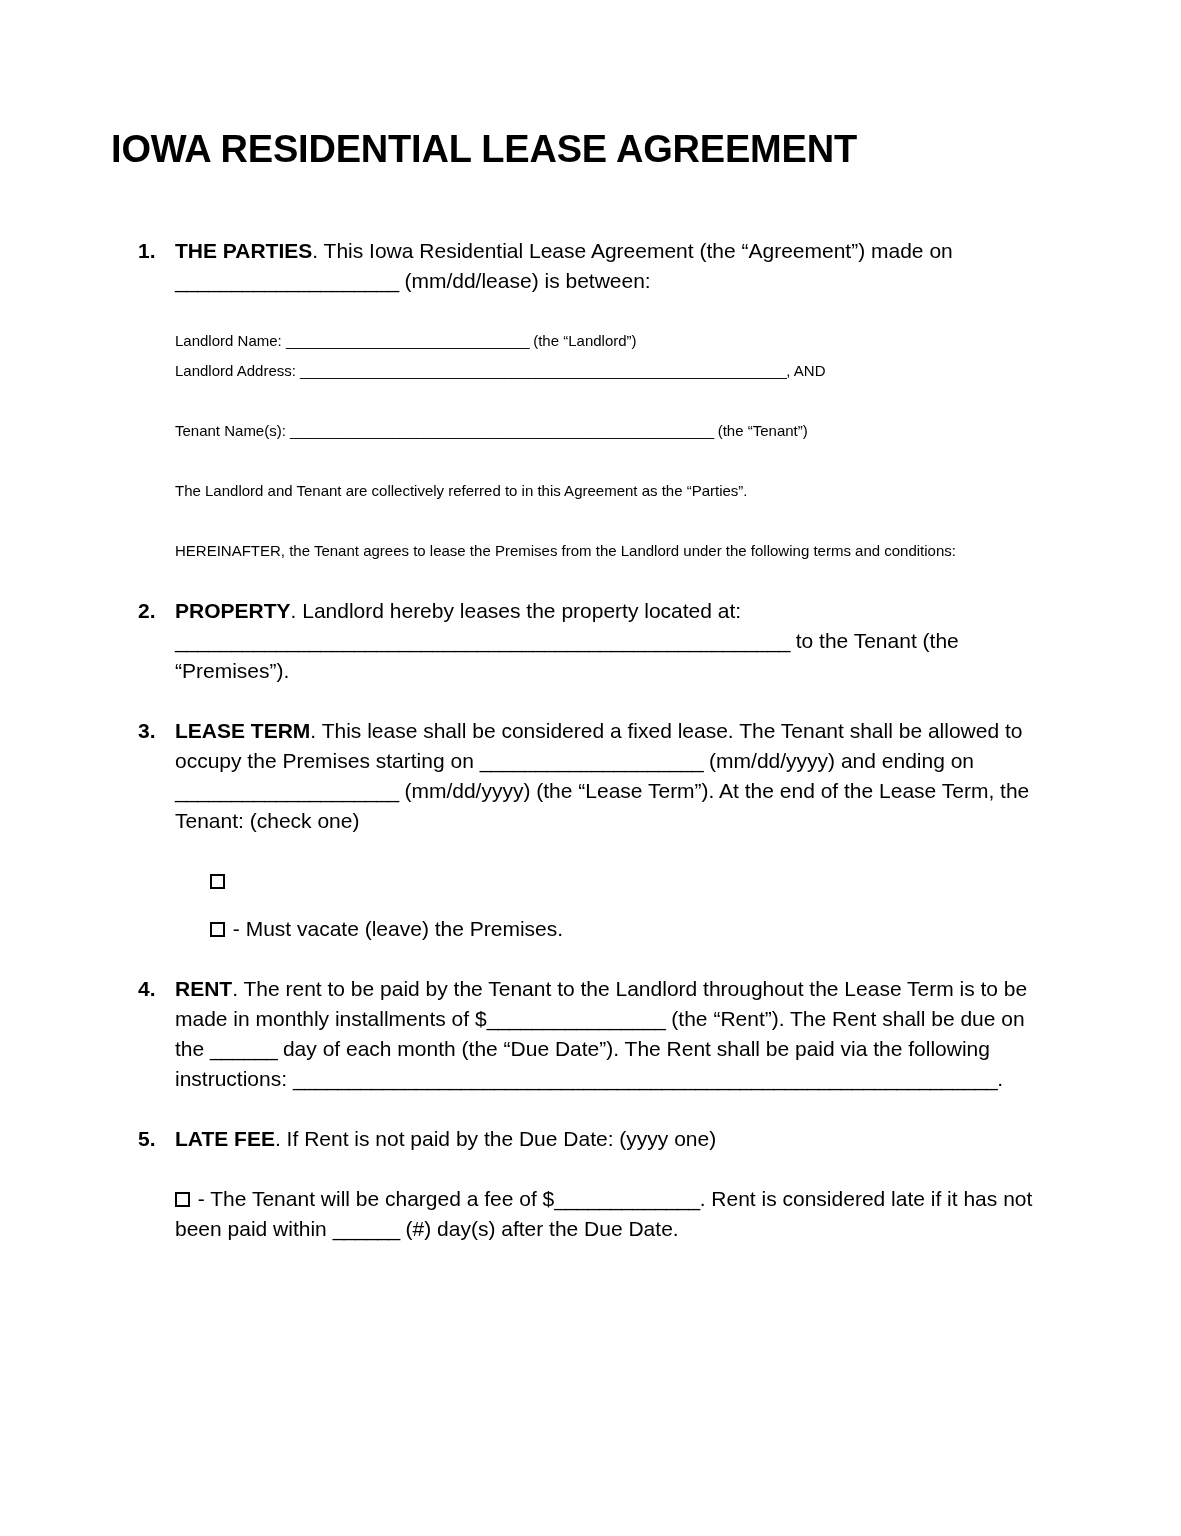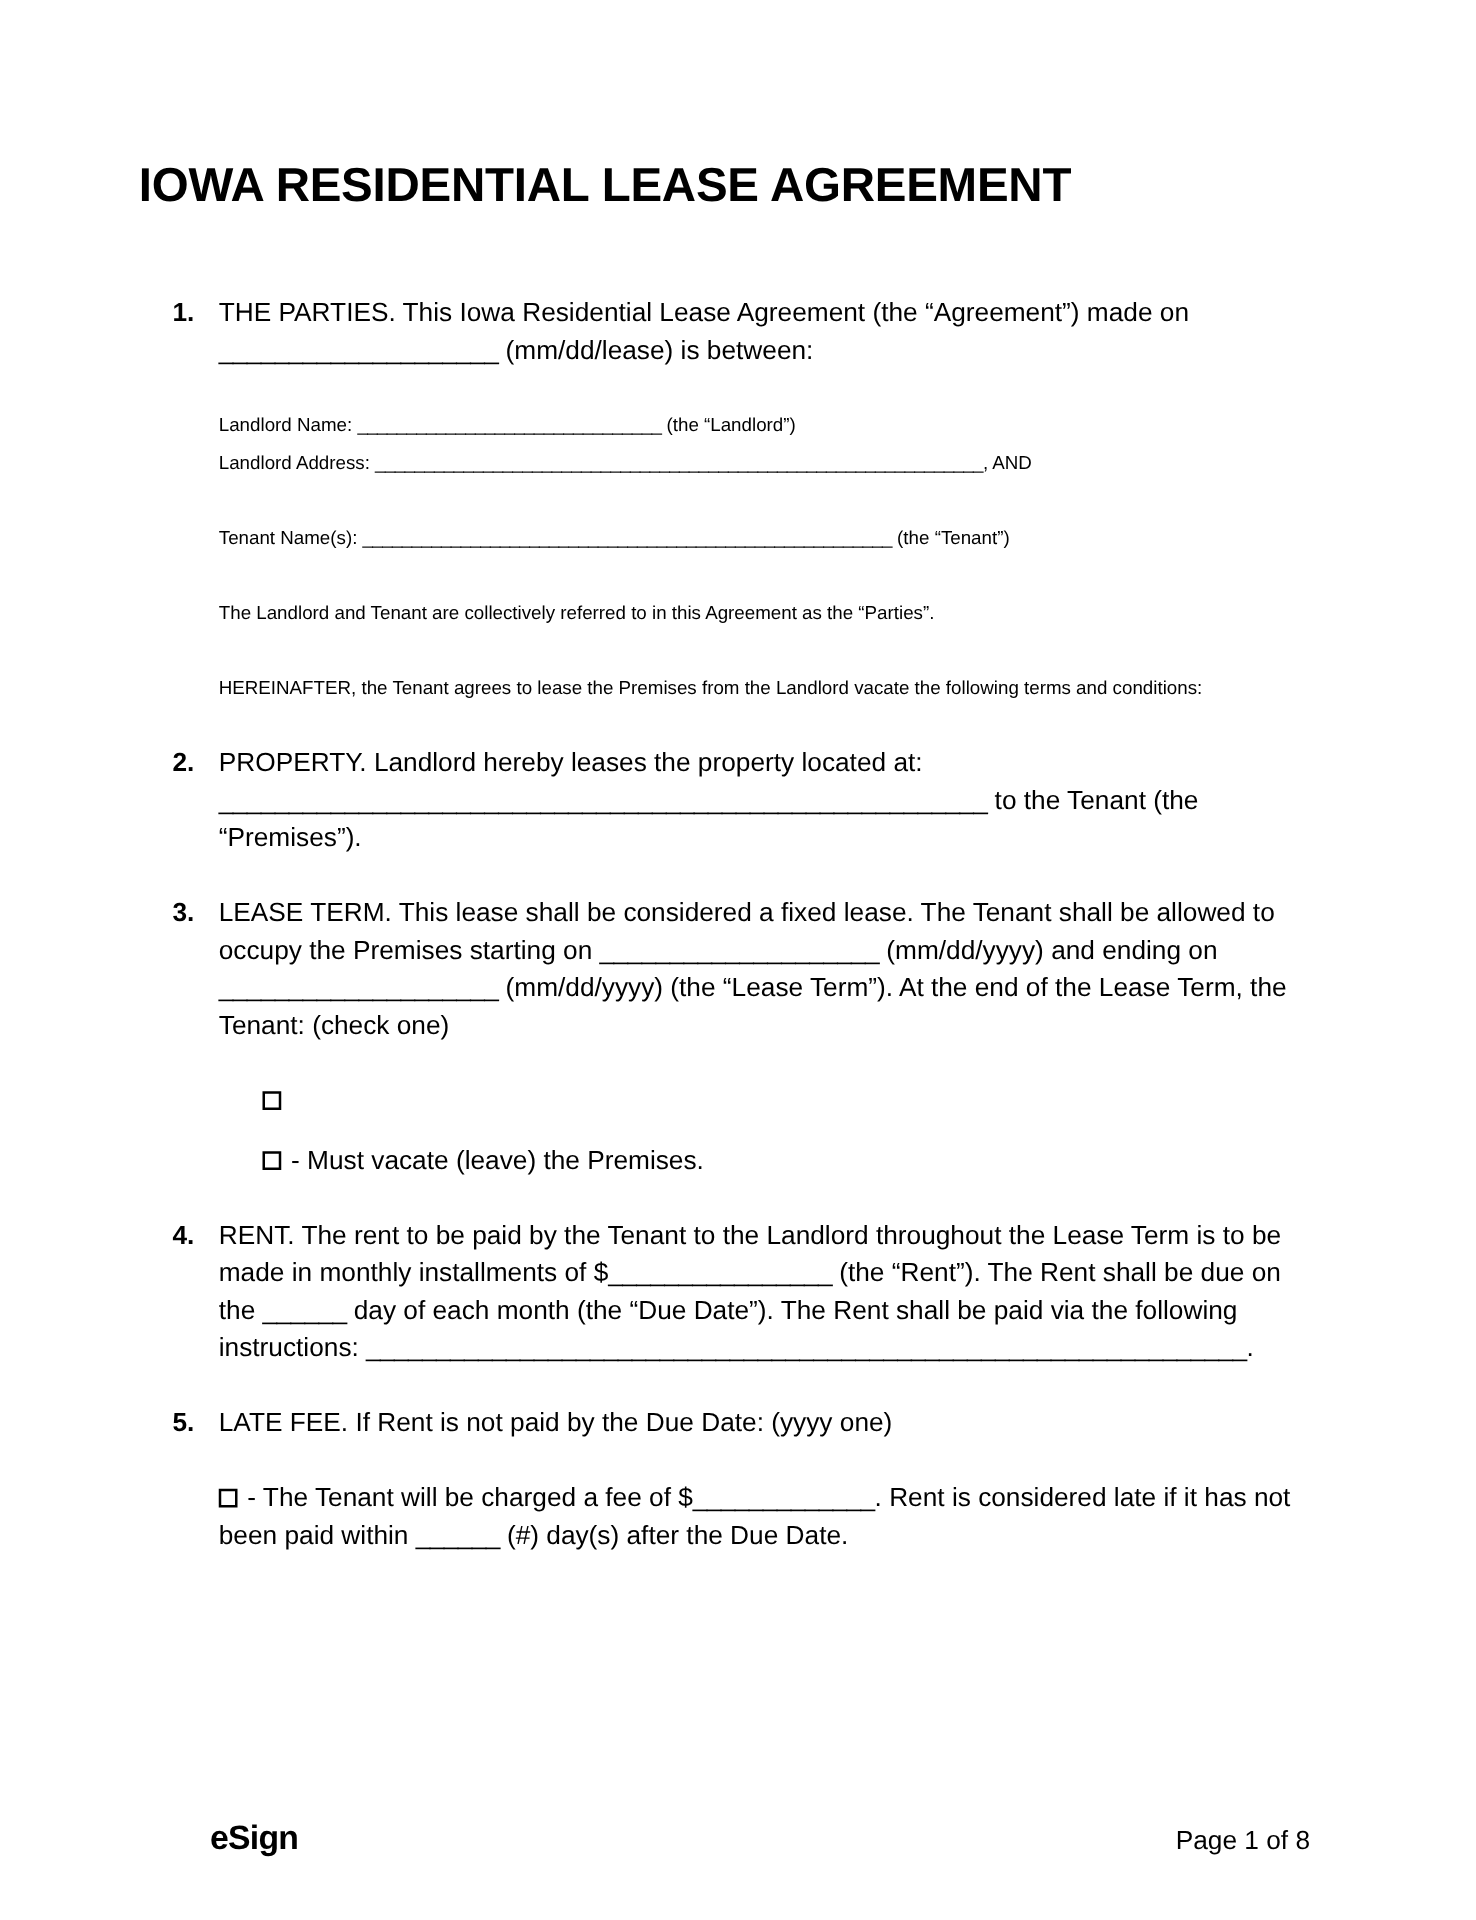--- a/index.html
+++ b/index.html
@@ -40,21 +40,21 @@
     text-align: left;
   }
   .clause .num {
     position: absolute;
     left: 0;
     top: 0;
     font-weight: bold;
     font-size: 21px;
   }
   .clause .hd {
-    font-weight: normal;
+    font-weight: bold;
   }
   .para {
     font-size: 15px;
     line-height: 30px;
     margin-left: 37px;
   }
   .gap-sm { height: 18px; }
   .gap-md { height: 30px; }
   .opt {
     font-size: 21px;
@@ -126,21 +126,21 @@
     <div class="para">
       <span>Tenant Name(s): </span><span class="ul">______________________________________________________</span><span> (the “Tenant”)</span>
     </div>
 
     <div class="gap-md"></div>
 
     <div class="para">The Landlord and Tenant are collectively referred to in this Agreement as the “Parties”.</div>
 
     <div class="gap-md"></div>
 
-    <div class="para">HEREINAFTER, the Tenant agrees to lease the Premises from the Landlord vacate the following terms and conditions:</div>
+    <div class="para">HEREINAFTER, the Tenant agrees to lease the Premises from the Landlord under the following terms and conditions:</div>
 
     <div class="gap-md"></div>
 
     <div class="clause">
       <span class="num">2.</span>
       <span class="hd">PROPERTY</span><span>. Landlord hereby leases the property located at:</span>
       <br>
       <span class="ul">_______________________________________________________</span><span> to the Tenant (the “Premises”).</span>
     </div>
 
@@ -181,18 +181,14 @@
 
     <div class="opt indent-shallow">
       <span class="cbx"></span><span> - The Tenant will be charged a fee of $</span><span class="ul">_____________</span><span>. Rent is considered late if it has not been paid within </span><span class="ul">______</span><span> (#) day(s) after the Due Date.</span>
     </div>
 
     <div class="gap-sm"></div>
 
 
   </div>
 
-  <div class="footer">
-    <div class="brand">eSign</div>
-    <div class="pageno">Page 1 of 8</div>
-  </div>
 
 </div>
 
 </body></html>

